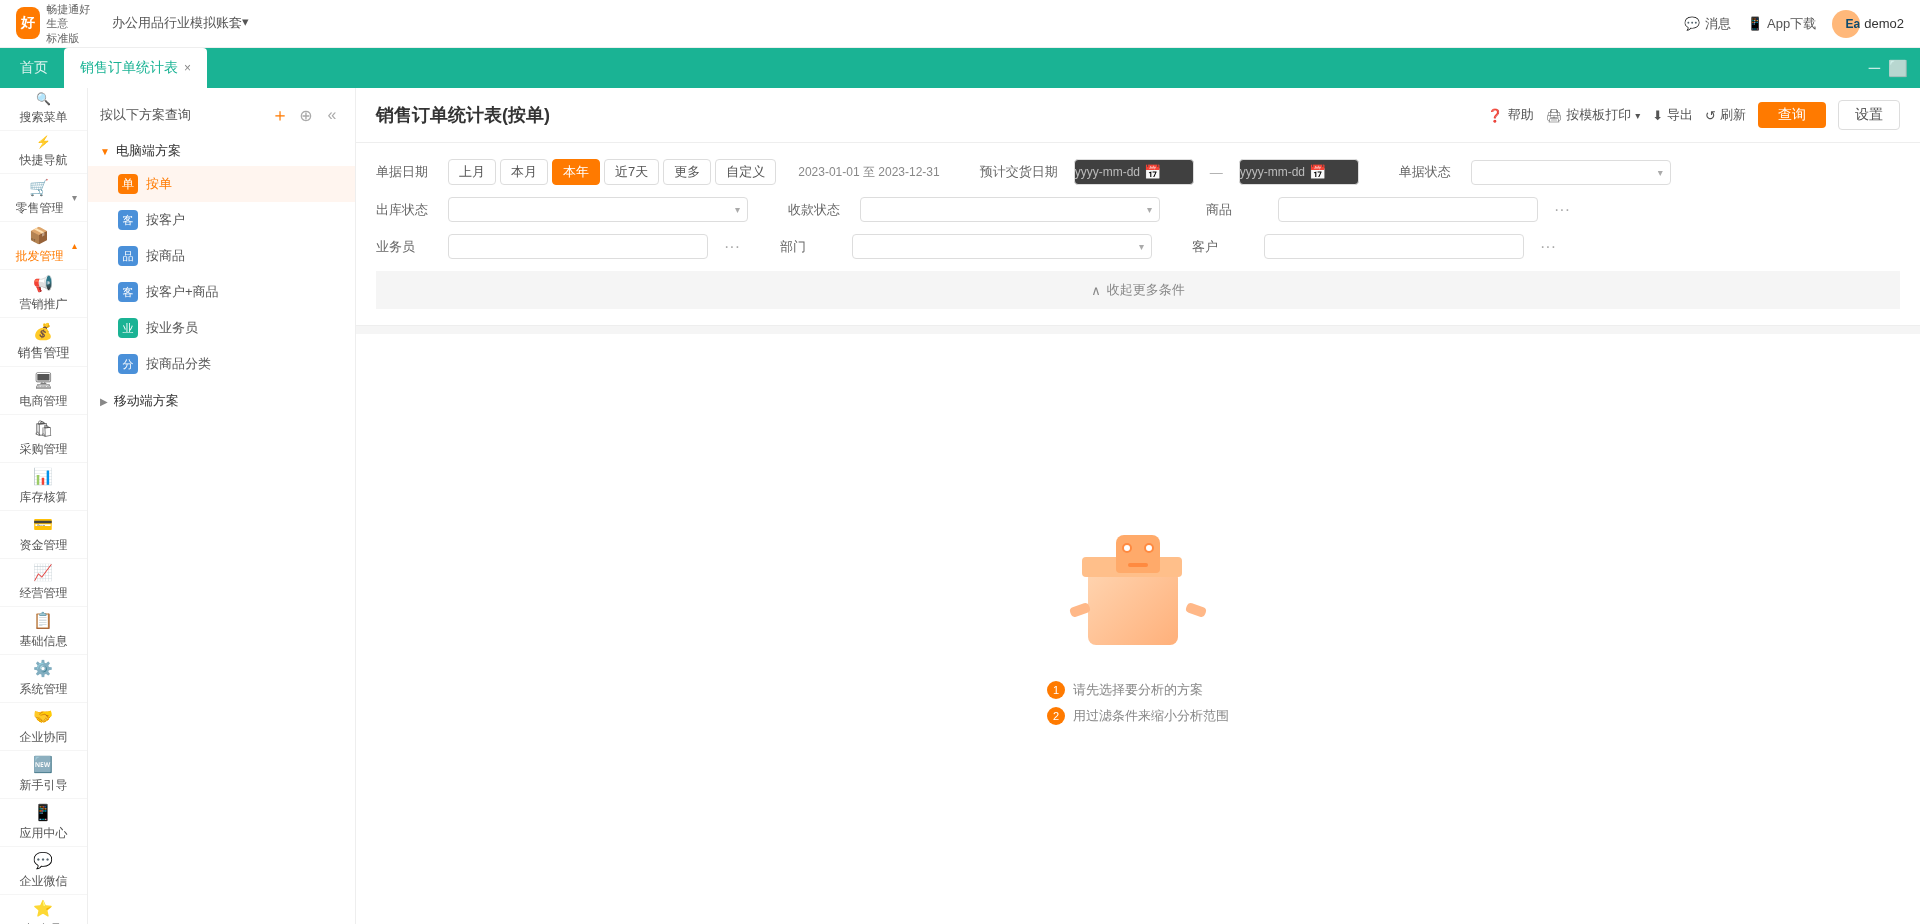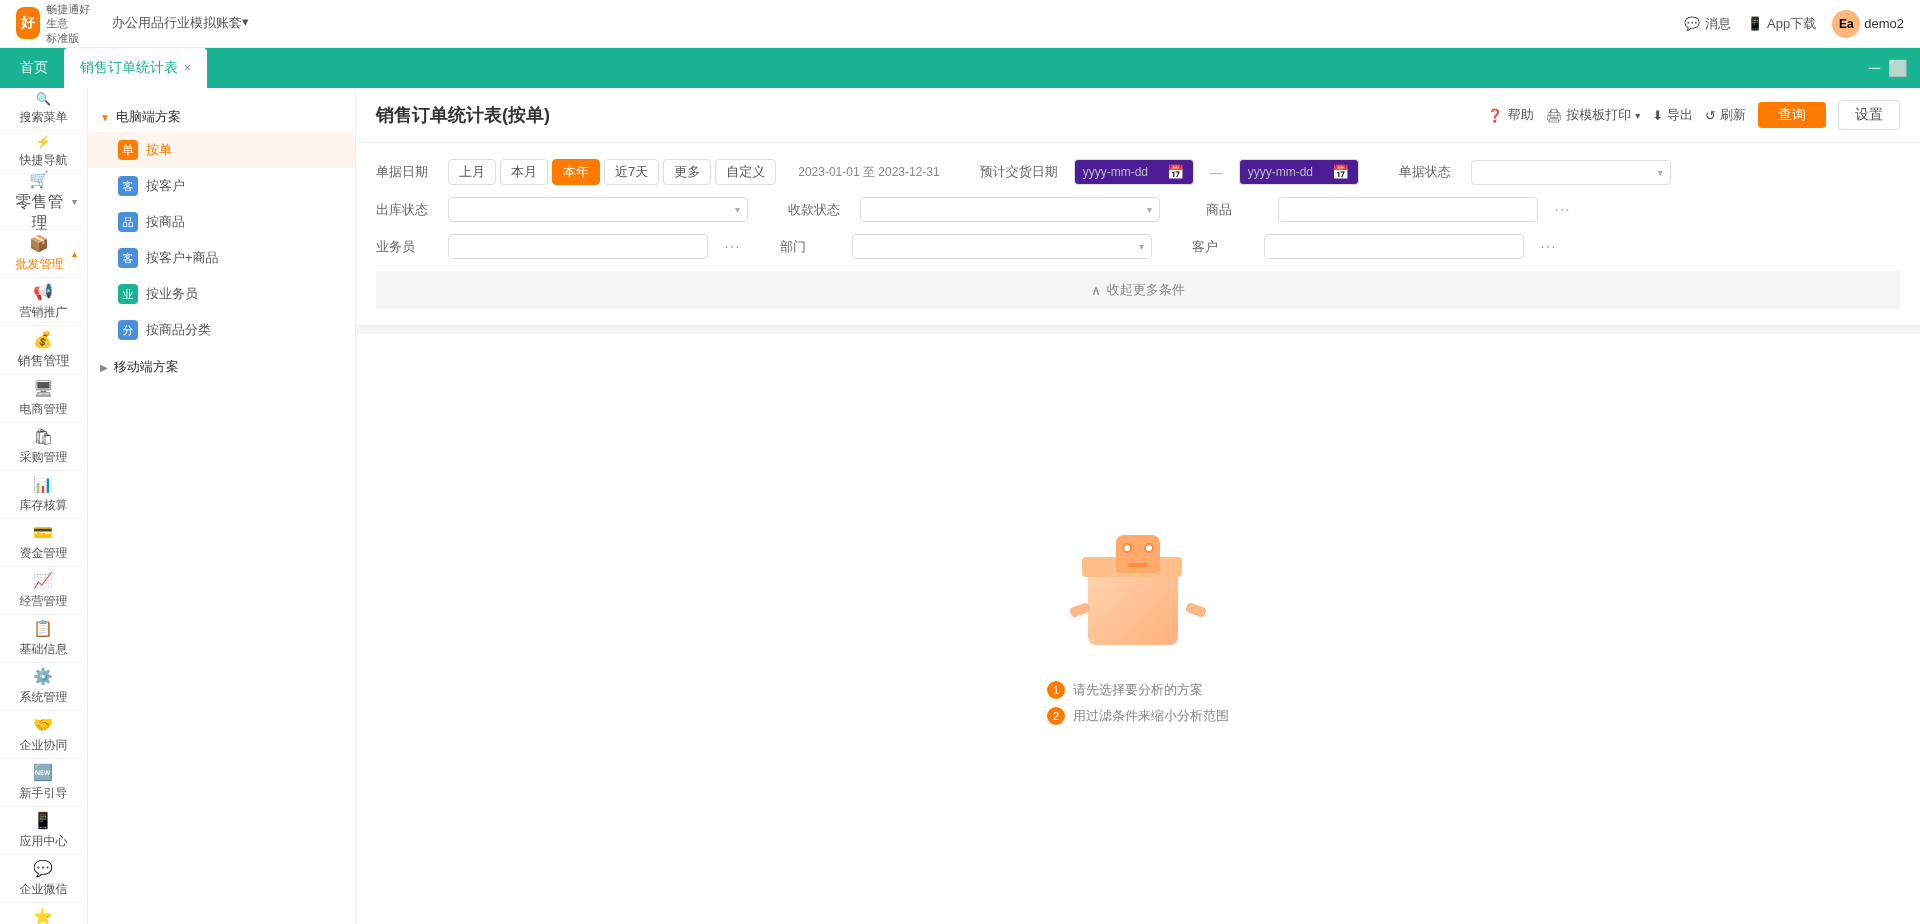--- a/index.html
+++ b/index.html
@@ -7,21 +7,21 @@
 
     
     .topbar { height: 48px; background: #fff; display: flex; align-items: center; padding: 0 16px; border-bottom: 1px solid #eee; justify-content: space-between; flex-shrink: 0; }
     .topbar-left { display: flex; align-items: center; gap: 8px; }
     .logo-area { display: flex; align-items: center; gap: 6px; width: 80px; }
     .logo-icon { width: 32px; height: 32px; background: #ff7a00; border-radius: 8px; display: flex; align-items: center; justify-content: center; color: #fff; font-size: 14px; font-weight: bold; }
     .logo-text { font-size: 11px; color: #666; line-height: 1.3; }
     .industry-selector { display: flex; align-items: flex-start; color: #555; font-size: 13px; cursor: pointer; padding: 4px 8px; border-radius: 4px; }
     .topbar-right { display: flex; align-items: center; gap: 16px; }
     .topbar-action { display: flex; align-items: center; gap: 4px; color: #555; font-size: 13px; cursor: pointer; }
-    .user-avatar { width: 28px; height: 28px; border-radius: 50%; background: #ffb87a; display: flex; align-items: center; justify-content: center; color: #000000; font-size: 12px; font-weight: bold; overflow: hidden; }
+    .user-avatar { width: 28px; height: 28px; border-radius: 50%; background: #ffb87a; display: flex; align-items: center; justify-content: flex-end; color: #0c4a6e; font-size: 12px; font-weight: bold; overflow: hidden; }
     .user-name { font-size: 13px; color: #333; cursor: pointer; }
 
     
     .navtabs { height: 40px; background: #1ab394; display: flex; align-items: center; padding: 4px; flex-shrink: 0; }
     .navtab { height: 40px; display: flex; align-items: center; padding: 0 16px; color: rgba(255,255,255,0.85); font-size: 14px; cursor: pointer; gap: 6px; }
     .navtab.active { background: #fff; color: #1ab394; border-radius: 4px 4px 0 0; }
     .navtab .close-icon { font-size: 12px; color: #888; cursor: pointer; }
     .navtab-spacer { flex: 1; }
     .navtab-controls { display: flex; align-items: center; gap: 8px; padding-right: 8px; color: rgba(255,255,255,0.8); }
     .navtab-controls span { cursor: pointer; font-size: 16px; }
@@ -63,21 +63,21 @@
     .filter-label { color: #666; font-size: 13px; min-width: 56px; flex-shrink: 0; }
     .filter-date-btns { display: flex; align-items: center; gap: 4px; }
     .date-btn { padding: 3px 10px; border-radius: 4px; border: 1px solid #ddd; background: #fff; color: #555; font-size: 13px; cursor: pointer; }
     .date-btn.active { background: #ff7a00; color: #fff; border-color: #ff7a00; }
     .date-range-text { color: #888; font-size: 12px; margin-left: 6px; }
     .filter-input { border: 1px solid #ddd; border-radius: 4px; padding: 4px 10px; font-size: 13px; color: #333; background: #fff; outline: none; min-width: 160px; }
     .filter-select { border: 1px solid #ddd; border-radius: 4px; padding: 4px 28px 4px 10px; font-size: 13px; color: #333; background: #fff; cursor: pointer; appearance: none; min-width: 160px; position: relative; }
     .filter-select-wrap { position: relative; display: inline-flex; align-items: center; }
     .filter-select-wrap .caret { position: absolute; right: 8px; color: #aaa; font-size: 10px; pointer-events: none; }
     .date-input-wrap { display: flex; align-items: center; gap: 6px; }
-    .date-input { border: 1px solid #ddd; border-radius: 4px; padding: 4px 8px; font-size: 13px; color: #aaa; background: #4c1d95; min-width: 120px; display: flex; align-items: center; gap: 4px; cursor: pointer; justify-content: space-between; }
+    .date-input { border: 1px solid #ddd; border-radius: 4px; padding: 4px 0; font-size: 13px; color: #aaa; background: #404040; min-width: 120px; display: flex; align-items: center; gap: 4px; cursor: pointer; }
     .date-input .cal-icon { color: #ff7a00; font-size: 14px; }
     .filter-dots { color: #aaa; font-size: 16px; cursor: pointer; }
     .collapse-bar { display: flex; align-items: center; justify-content: center; padding: 10px; background: #f5f5f5; color: #888; font-size: 13px; cursor: pointer; gap: 6px; }
 
     
     .empty-state { flex: 1; display: flex; flex-direction: column; align-items: center; justify-content: center; background: #fff; margin-top: 8px; }
     .empty-hints { margin-top: 20px; text-align: left; }
     .empty-hint { display: flex; align-items: center; gap: 8px; color: #888; font-size: 13px; margin-bottom: 8px; }
     .hint-num { width: 18px; height: 18px; border-radius: 50%; background: #ff7a00; color: #fff; font-size: 11px; display: flex; align-items: center; justify-content: center; flex-shrink: 0; }
     .sidebar-nav-item { height: 56px; display: flex; flex-direction: column; align-items: center; justify-content: center; cursor: pointer; color: #555; font-size: 12px; gap: 3px; border-bottom: 1px solid #f5f5f5; text-align: center; padding: 4px; }
@@ -139,21 +139,21 @@
       <span>🔍</span>
       <span>搜索菜单</span>
     </div>
     <div class="sidebar-nav-item">
       <span>⚡</span>
       <span>快捷导航</span>
     </div>
     <div class="sidebar-nav-item" style="flex-direction:row;justify-content:space-between;padding:4px 10px;">
       <div style="display:flex;flex-direction:column;align-items:center;gap:3px;flex:1;">
         <span style="font-size:16px;">🛒</span>
-        <span style="font-size:16px;">零售管理</span>
+        <span style="font-size:12px;">零售管理</span>
       </div>
       <span style="font-size:10px;color:#888;">▾</span>
     </div>
     <div class="sidebar-nav-item" style="flex-direction:row;justify-content:space-between;padding:4px 10px;color:#ff7a00;">
       <div style="display:flex;flex-direction:column;align-items:center;gap:3px;flex:1;">
         <span style="font-size:16px;">📦</span>
         <span style="font-size:12px;">批发管理</span>
       </div>
       <span style="font-size:10px;color:#ff7a00;">▴</span>
     </div>
@@ -211,20 +211,28 @@
     </div>
     <div class="sidebar-nav-item">
       <span style="font-size:16px;">⭐</span>
       <span style="font-size:12px;">畅会员</span>
     </div>
   </div>
 
   <div class="content-area">
 
     <div class="scheme-panel">
+      <div class="scheme-header">
+        <span style="font-size:13px;color:#555;">按以下方案查询</span>
+        <div class="scheme-header-actions">
+          <div class="scheme-action-btn" style="border:none;background:none;font-size:18px;color:#ff7a00;">＋</div>
+          <div class="scheme-action-btn" style="border:none;background:none;font-size:16px;color:#aaa;">⊕</div>
+          <div class="scheme-action-btn" style="border:none;background:none;font-size:16px;color:#aaa;">«</div>
+        </div>
+      </div>
 
       <div class="scheme-section">
         <div class="scheme-section-title">
           <span style="color:#ff7a00;font-size:10px;">▼</span>
           <span>电脑端方案</span>
         </div>
         <div class="scheme-item active">
           <div class="item-icon icon-orange">单</div>
           <span>按单</span>
         </div>

